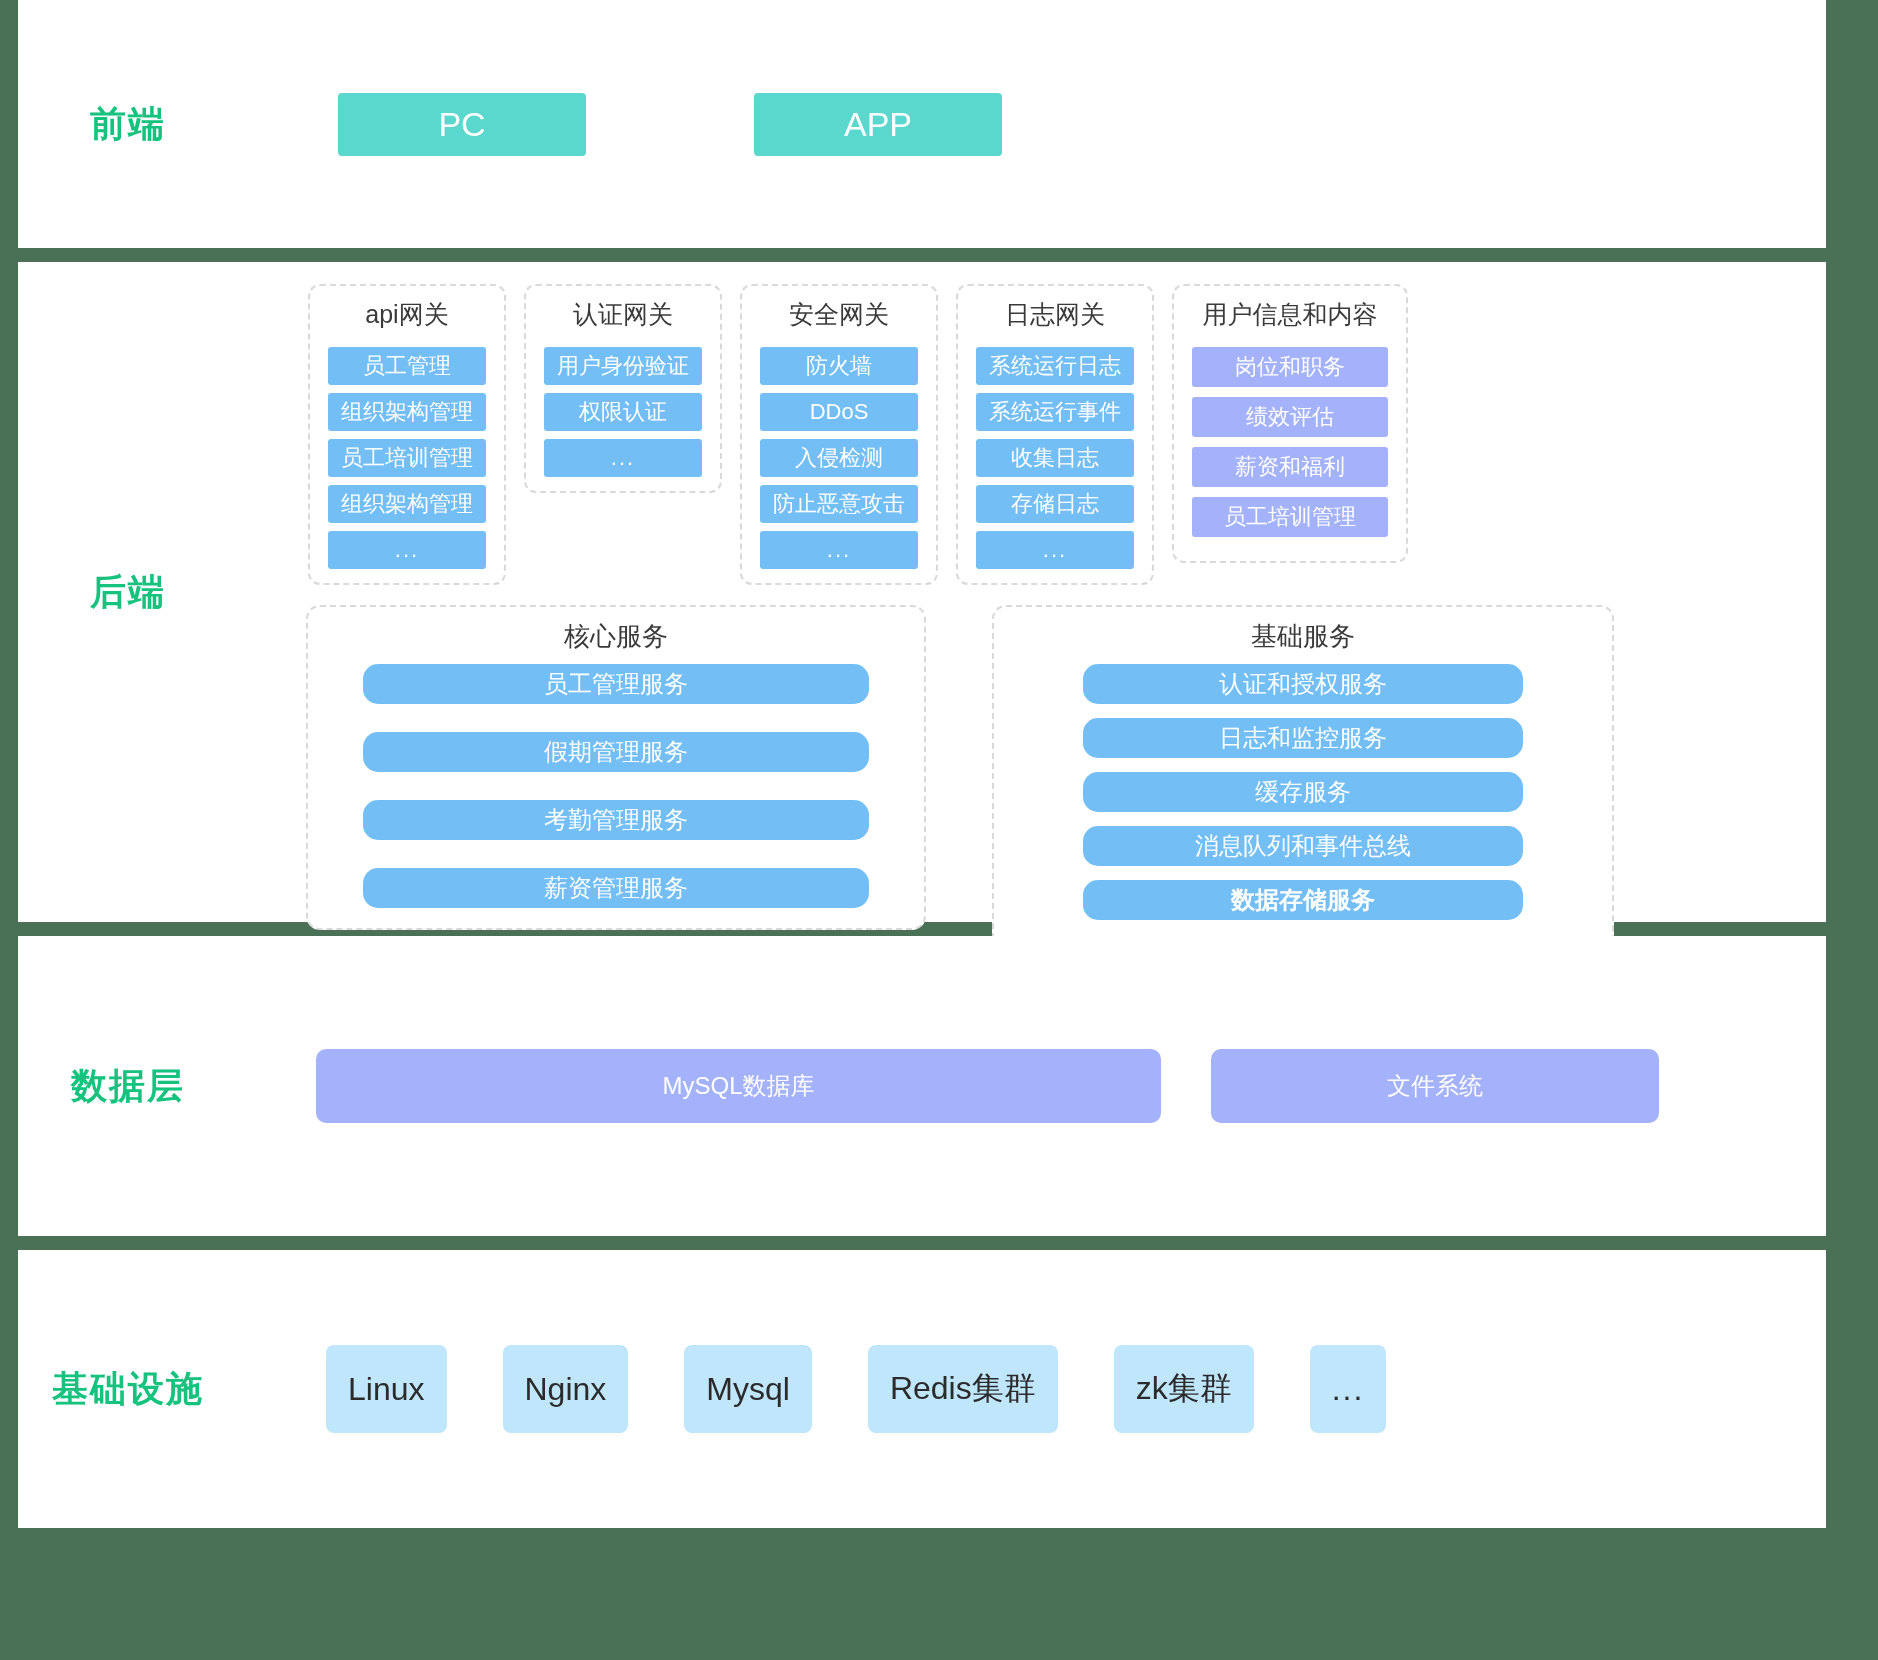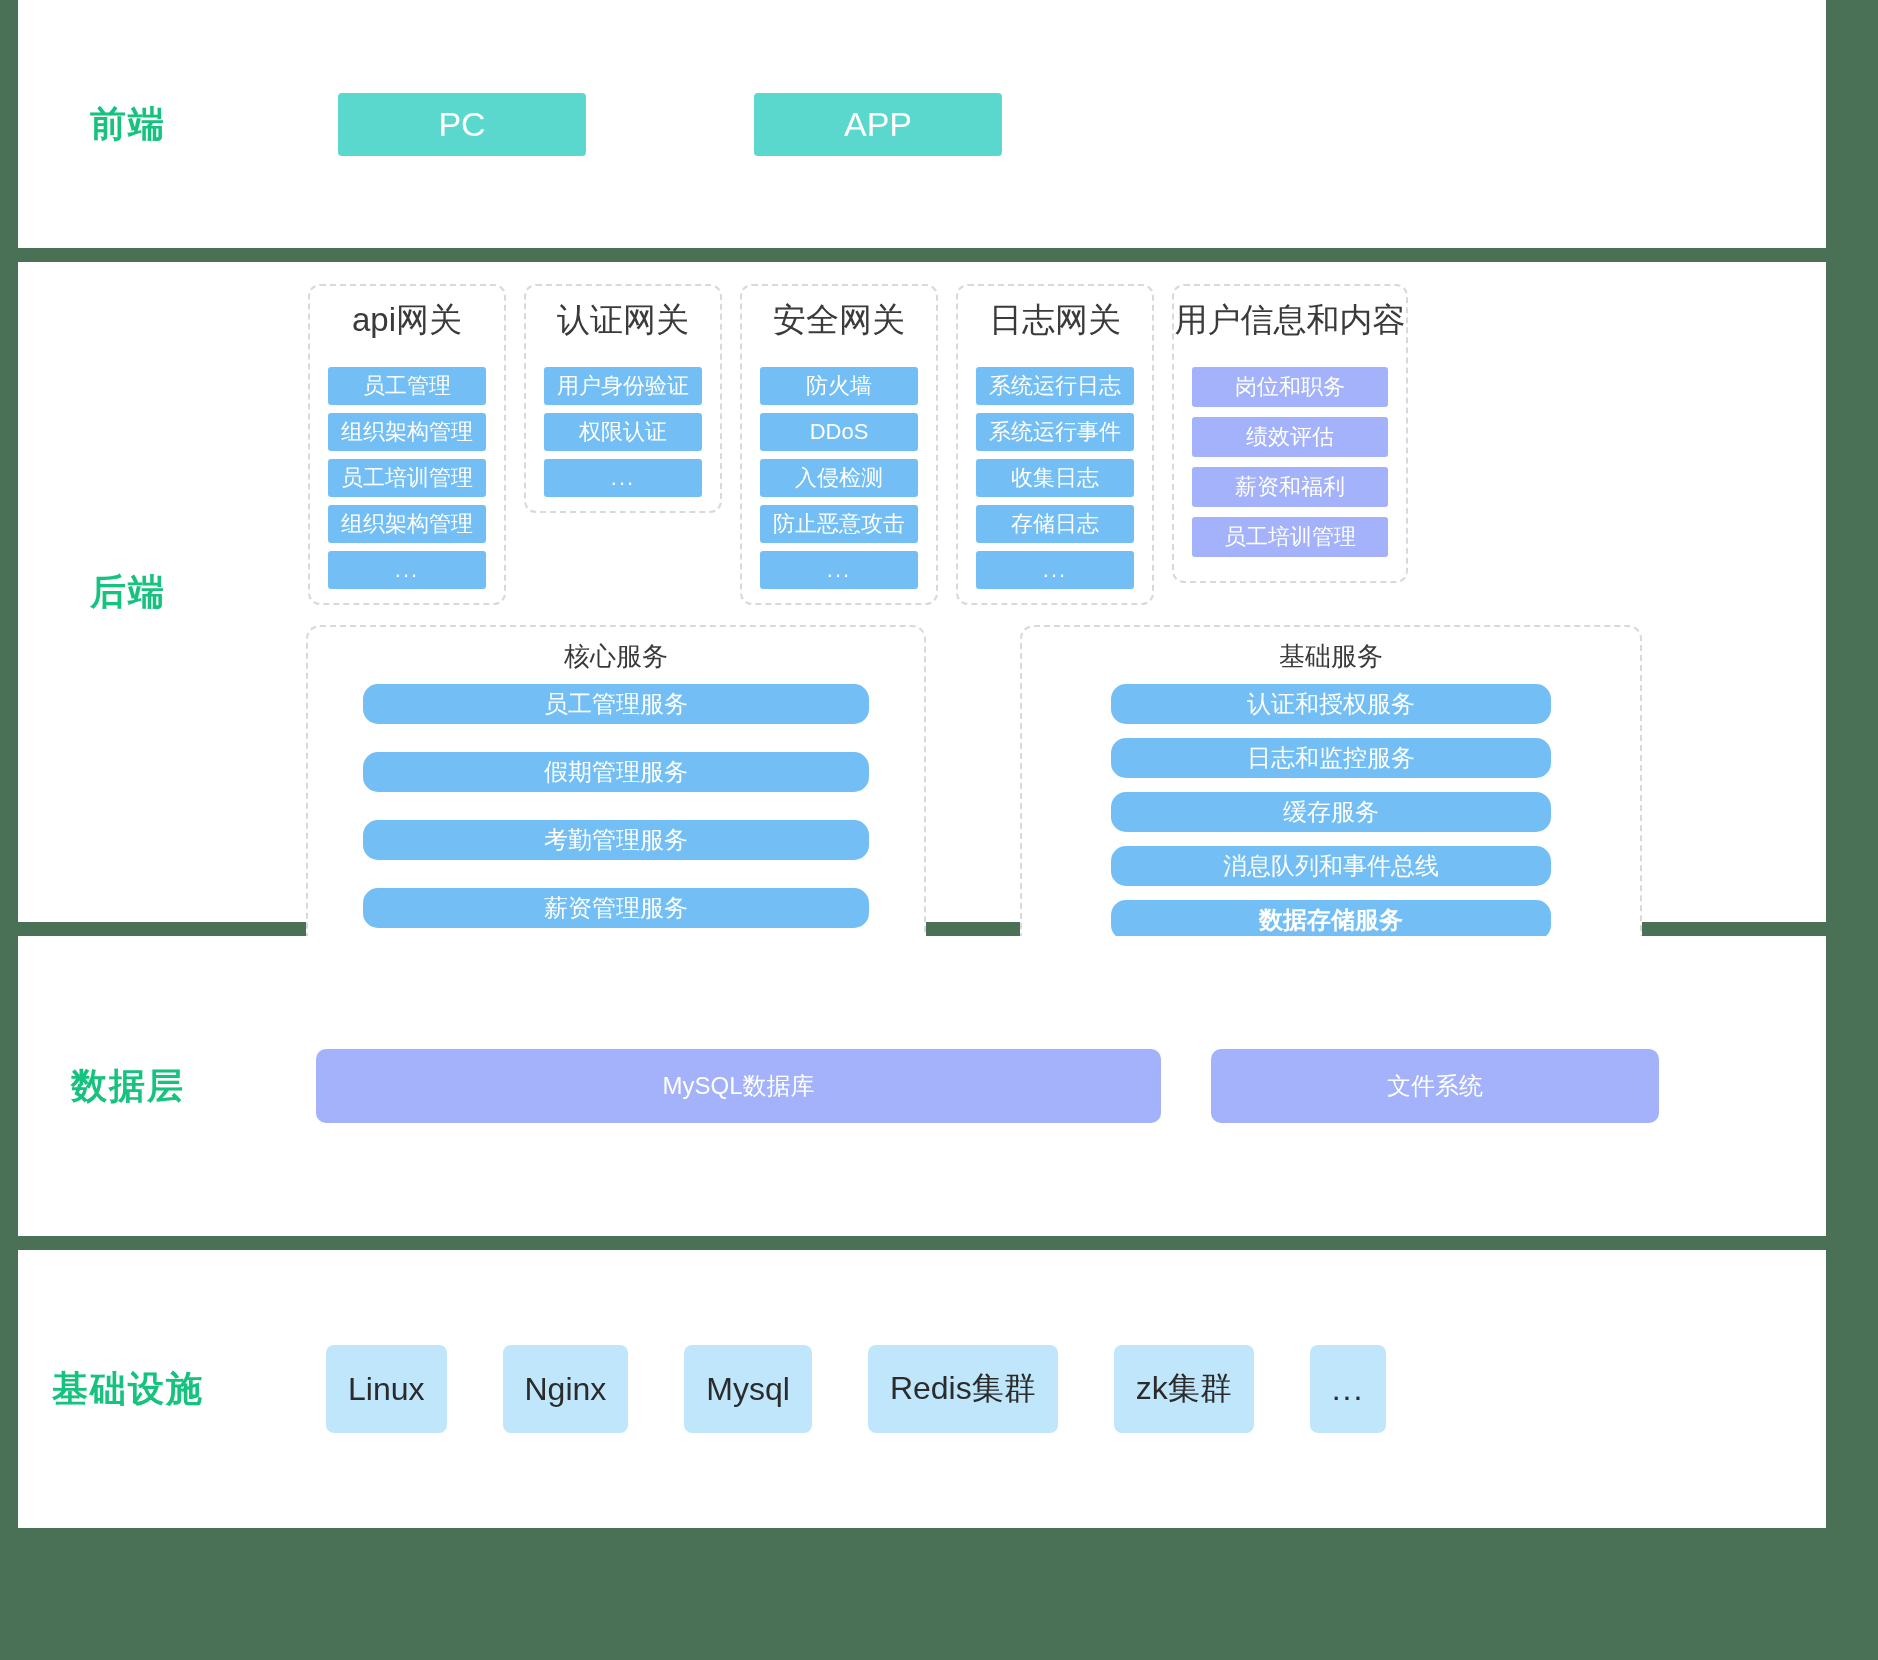--- a/index.html
+++ b/index.html
@@ -90,23 +90,23 @@
     border: 2px dashed #D9D9D9;
     border-radius: 12px;
     padding: 12px 18px 14px 18px;
     box-sizing: border-box;
     display: flex;
     flex-direction: column;
     align-items: center;
     background: #fff;
   }
   .group-title {
-    font-size: 33px;
+    font-size: 25px;
     color: #3A3A3A;
-    margin-bottom: 24px;
+    margin-bottom: 16px;
     white-space: nowrap;
   }
   .chip {
     color: #ffffff;
     font-size: 22px;
     display: flex;
     align-items: center;
     justify-content: center;
     box-sizing: border-box;
     white-space: nowrap;
@@ -122,21 +122,21 @@
     margin-bottom: 8px;
     border-radius: 3px;
   }
   .gw-group .chip:last-child { margin-bottom: 0; }
   .gw-group.wide { width: 236px; }
   .gw-group.wide .chip { width: 196px; height: 40px; margin-bottom: 10px; }
 
   
   .svc-row {
     display: flex;
-    gap: 94px;
+    gap: 66px;
     padding-left: 88px;
     align-items: flex-start;
   }
   .svc-group {
     border: 2px dashed #D9D9D9;
     border-radius: 14px;
     padding: 12px 38px 20px 38px;
     box-sizing: border-box;
     display: flex;
     flex-direction: column;

